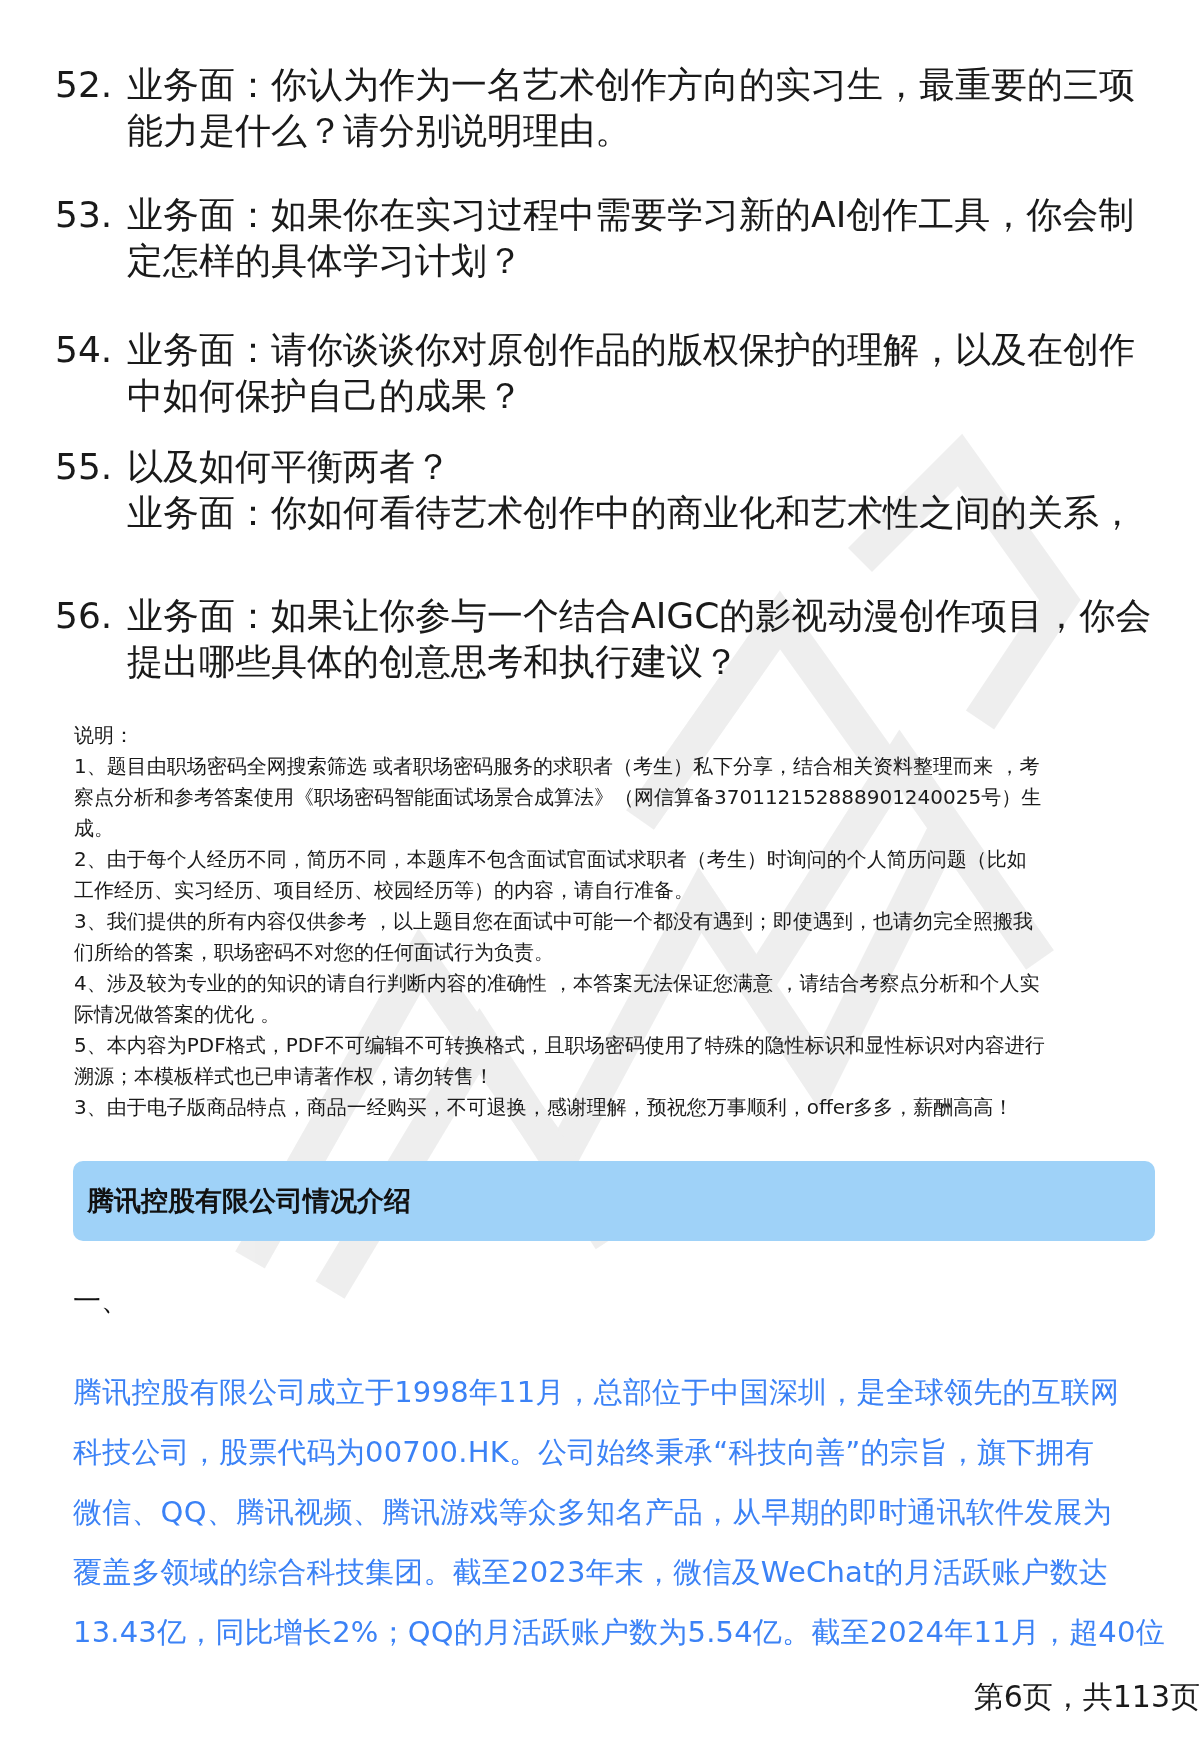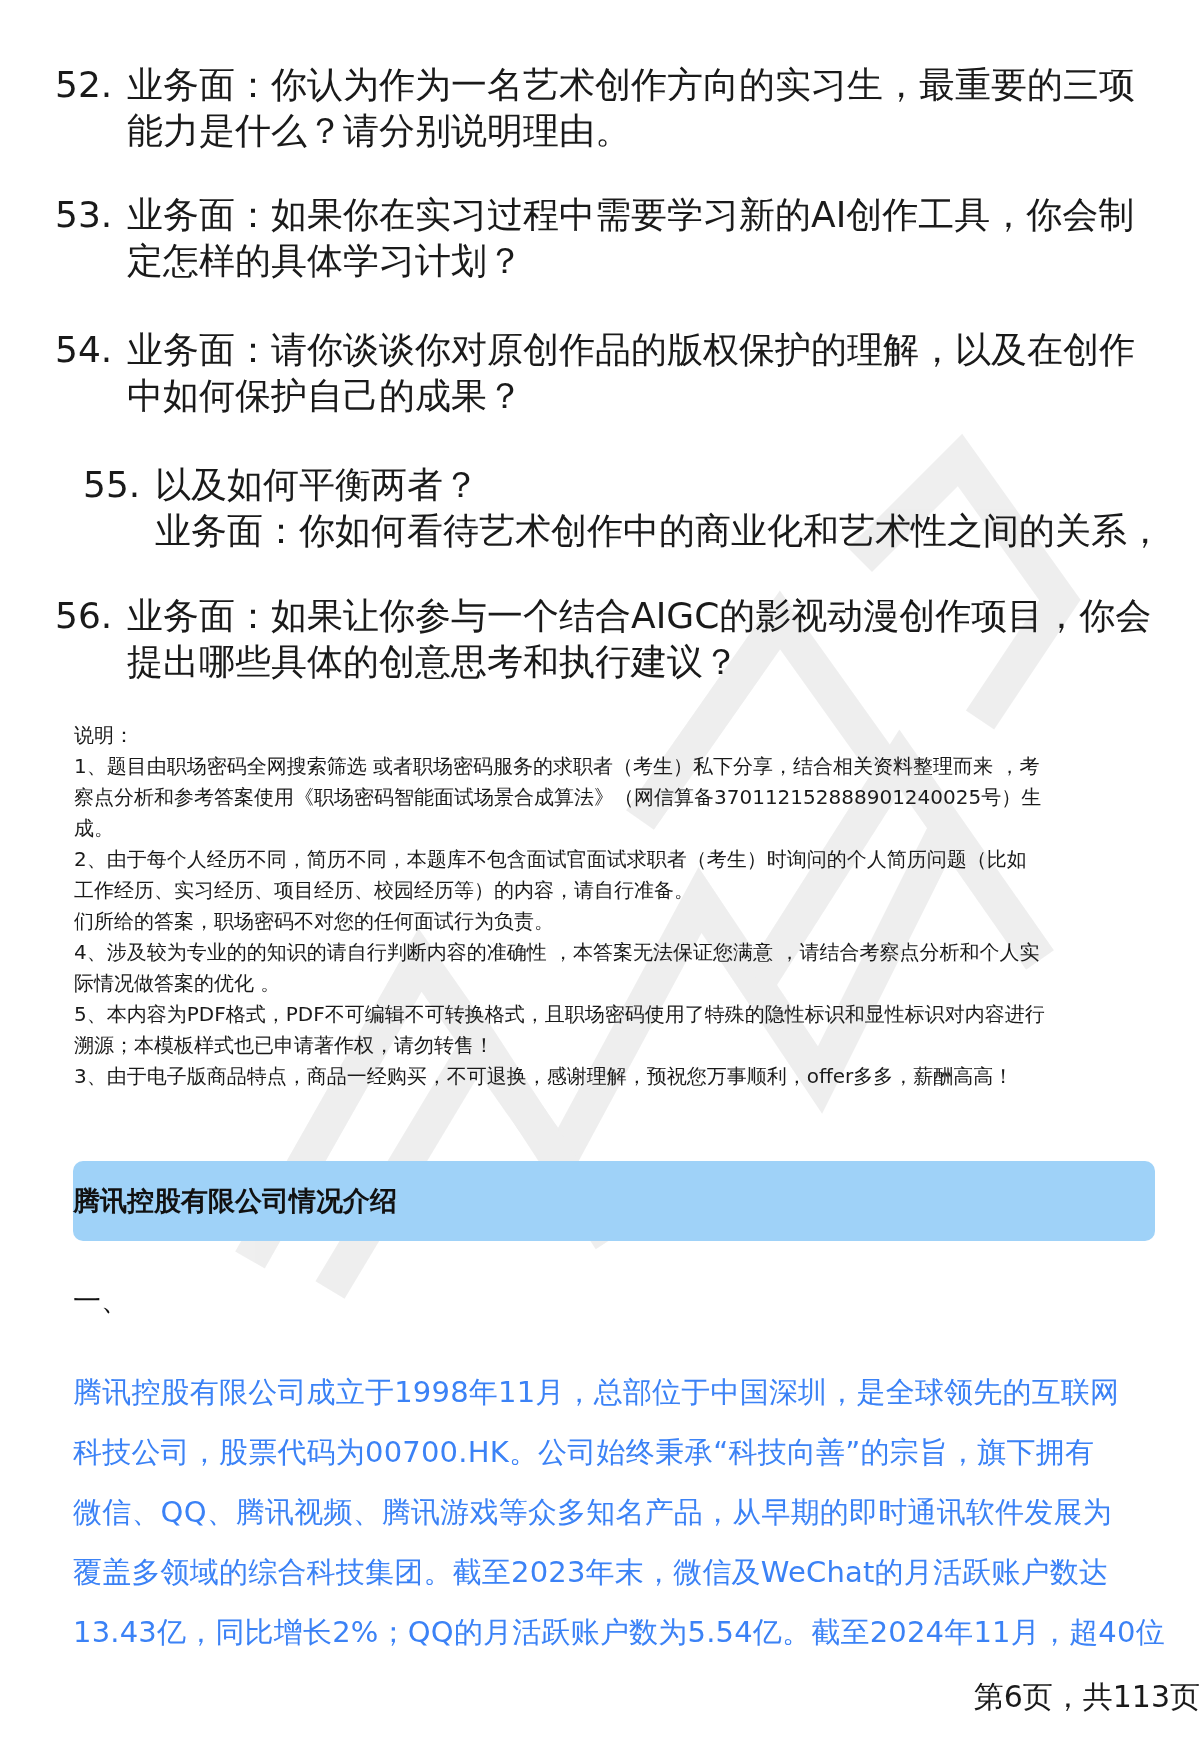--- a/index.html
+++ b/index.html
@@ -19,21 +19,21 @@
   .q .num { position: absolute; left: 0; top: 0; width: 70px; }
   .q .text { display: block; margin-left: 72px; }
   .notes {
     position: absolute; left: 74px; top: 720px; width: 1090px;
     font-size: 20px; line-height: 31px; color: #1a1a1a;
   }
   .notes p { margin: 0; }
   .section-header {
     position: absolute; left: 73px; top: 1161px; width: 1082px; height: 80px;
     background: #9fd2f8; border-radius: 10px;
-    display: flex; align-items: center; box-sizing: border-box; 
+    display: flex; align-items: center; box-sizing: border-box; padding-left: 14px;
   }
   .section-header span { font-size: 27px; font-weight: bold; color: #111; }
   .sub-heading {
     position: absolute; left: 73px; top: 1282px; font-size: 28px; color: #111;
   }
   .para {
     position: absolute; left: 73px; top: 1362px; width: 1090px;
     font-size: 29px; line-height: 60px; color: #3b82f6; letter-spacing: 0.2px;
   }
   .para p { margin: 0; white-space: nowrap; }
@@ -68,39 +68,40 @@
     <span class="text">业务面：如果你在实习过程中需要学习新的AI创作工具，你会制</span>
     <span class="text">定怎样的具体学习计划？</span>
   </div>
 
   <div class="q" style="top:327px;">
     <span class="num">54.</span>
     <span class="text">业务面：请你谈谈你对原创作品的版权保护的理解，以及在创作</span>
     <span class="text">中如何保护自己的成果？</span>
   </div>
 
-  <div class="q" style="top:462px;margin-left:28px;">
+  <div class="q" style="top:444px;">
     <span class="num">55.</span>
     <span class="text">以及如何平衡两者？</span>
     <span class="text">业务面：你如何看待艺术创作中的商业化和艺术性之间的关系，</span>
   </div>
 
   <div class="q" style="top:593px;">
     <span class="num">56.</span>
     <span class="text">业务面：如果让你参与一个结合AIGC的影视动漫创作项目，你会</span>
     <span class="text">提出哪些具体的创意思考和执行建议？</span>
   </div>
 
   <div class="notes">
     <p>说明：</p>
     <p>1、题目由职场密码全网搜索筛选 或者职场密码服务的求职者（考生）私下分享，结合相关资料整理而来 ，考</p>
     <p>察点分析和参考答案使用《职场密码智能面试场景合成算法》（网信算备370112152888901240025号）生</p>
     <p>成。</p>
     <p>2、由于每个人经历不同，简历不同，本题库不包含面试官面试求职者（考生）时询问的个人简历问题（比如</p>
     <p>工作经历、实习经历、项目经历、校园经历等）的内容，请自行准备。</p>
+    <p>3、我们提供的所有内容仅供参考 ，以上题目您在面试中可能一个都没有遇到；即使遇到，也请勿完全照搬我</p>
     <p>们所给的答案，职场密码不对您的任何面试行为负责。</p>
     <p>4、涉及较为专业的的知识的请自行判断内容的准确性 ，本答案无法保证您满意 ，请结合考察点分析和个人实</p>
     <p>际情况做答案的优化 。</p>
     <p>5、本内容为PDF格式，PDF不可编辑不可转换格式，且职场密码使用了特殊的隐性标识和显性标识对内容进行</p>
     <p>溯源；本模板样式也已申请著作权，请勿转售！</p>
     <p>3、由于电子版商品特点，商品一经购买，不可退换，感谢理解，预祝您万事顺利，offer多多，薪酬高高！</p>
   </div>
 
   <div class="section-header">
     <span>腾讯控股有限公司情况介绍</span>

